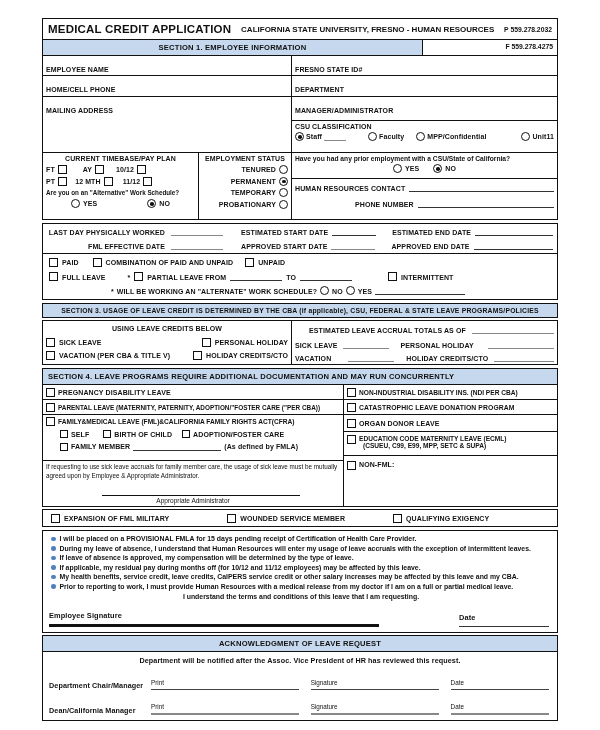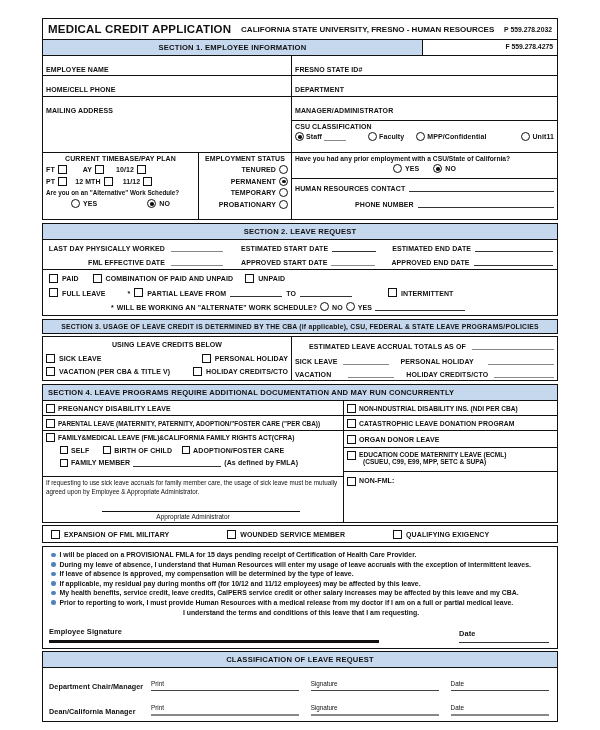--- a/index.html
+++ b/index.html
@@ -155,21 +155,20 @@
           <div class="flex" style="align-items:flex-end; gap:4px; margin-top:7px; padding-left:60px;">
             <span class="lbl">PHONE NUMBER</span>
             <span class="ul dark" style="flex:1;"></span>
           </div>
         </div>
       </div>
     </div>
   </div>
 
   <div class="box">
-    <div class="band bordered">SECTION 2. LEAVE REQUEST</div>
     <div class="bb" style="padding:3px 4px;">
       <div class="flex" style="align-items:flex-end;">
         <span class="lbl" style="width:118px; text-align:right;">LAST DAY PHYSICALLY WORKED</span>
         <span class="ul" style="width:52px; margin-left:6px;"></span>
         <span class="lbl" style="margin-left:18px;">ESTIMATED START DATE</span>
         <span class="ul dark" style="width:44px; margin-left:4px;"></span>
         <span class="lbl" style="margin-left:16px;">ESTIMATED END DATE</span>
         <span class="ul dark" style="flex:1; margin-left:4px;"></span>
       </div>
       <div class="flex" style="align-items:flex-end; margin-top:5px;">
@@ -374,21 +373,22 @@
         <span style="display:block; border-bottom:3px solid #111; margin-top:2px;"></span>
       </span>
       <span style="flex:1; margin-left:80px;">
         <span class="lbl" style="font-size:7.4px;">Date</span>
         <span style="display:block; border-bottom:1px solid #333; margin-top:2px;"></span>
       </span>
     </div>
   </div>
 
   <div class="box">
-    <div class="band bordered">CLASSIFICATION OF LEAVE REQUEST</div>
+    <div class="band bordered">ACKNOWLEDGMENT OF LEAVE REQUEST</div>
+    <div class="lbl" style="text-align:center; padding:4px 0 2px 0; font-size:7.2px;">Department will be notified after the Assoc. Vice President of HR has reviewed this request.</div>
     <div class="flex" style="align-items:flex-end; padding:4px 8px 1px 6px;justify-content:center;">
       <span class="lbl" style="width:102px; font-size:7.2px;">Department Chair/Manager</span>
       <span style="flex:1.5; border-bottom:1.6px solid #444; margin-right:12px;"><span class="sm" style="font-weight:normal;">Print</span><span></span></span>
       <span style="flex:1.3; border-bottom:1px solid #444; margin-right:12px;"><span class="sm" style="font-weight:normal;">Signature</span><span></span></span>
       <span style="flex:1; border-bottom:1px solid #444;"><span class="sm" style="font-weight:normal;">Date</span><span></span></span>
     </div>
     <div class="flex" style="align-items:flex-end; padding:4px 8px 5px 6px;">
       <span class="lbl" style="width:102px; font-size:7.2px;">Dean/California Manager</span>
       <span style="flex:1.5; border-bottom:2.4px solid #888; margin-right:12px;"><span class="sm" style="font-weight:normal;">Print</span><span></span></span>
       <span style="flex:1.3; border-bottom:2.4px solid #888; margin-right:12px;"><span class="sm" style="font-weight:normal;">Signature</span><span></span></span>

